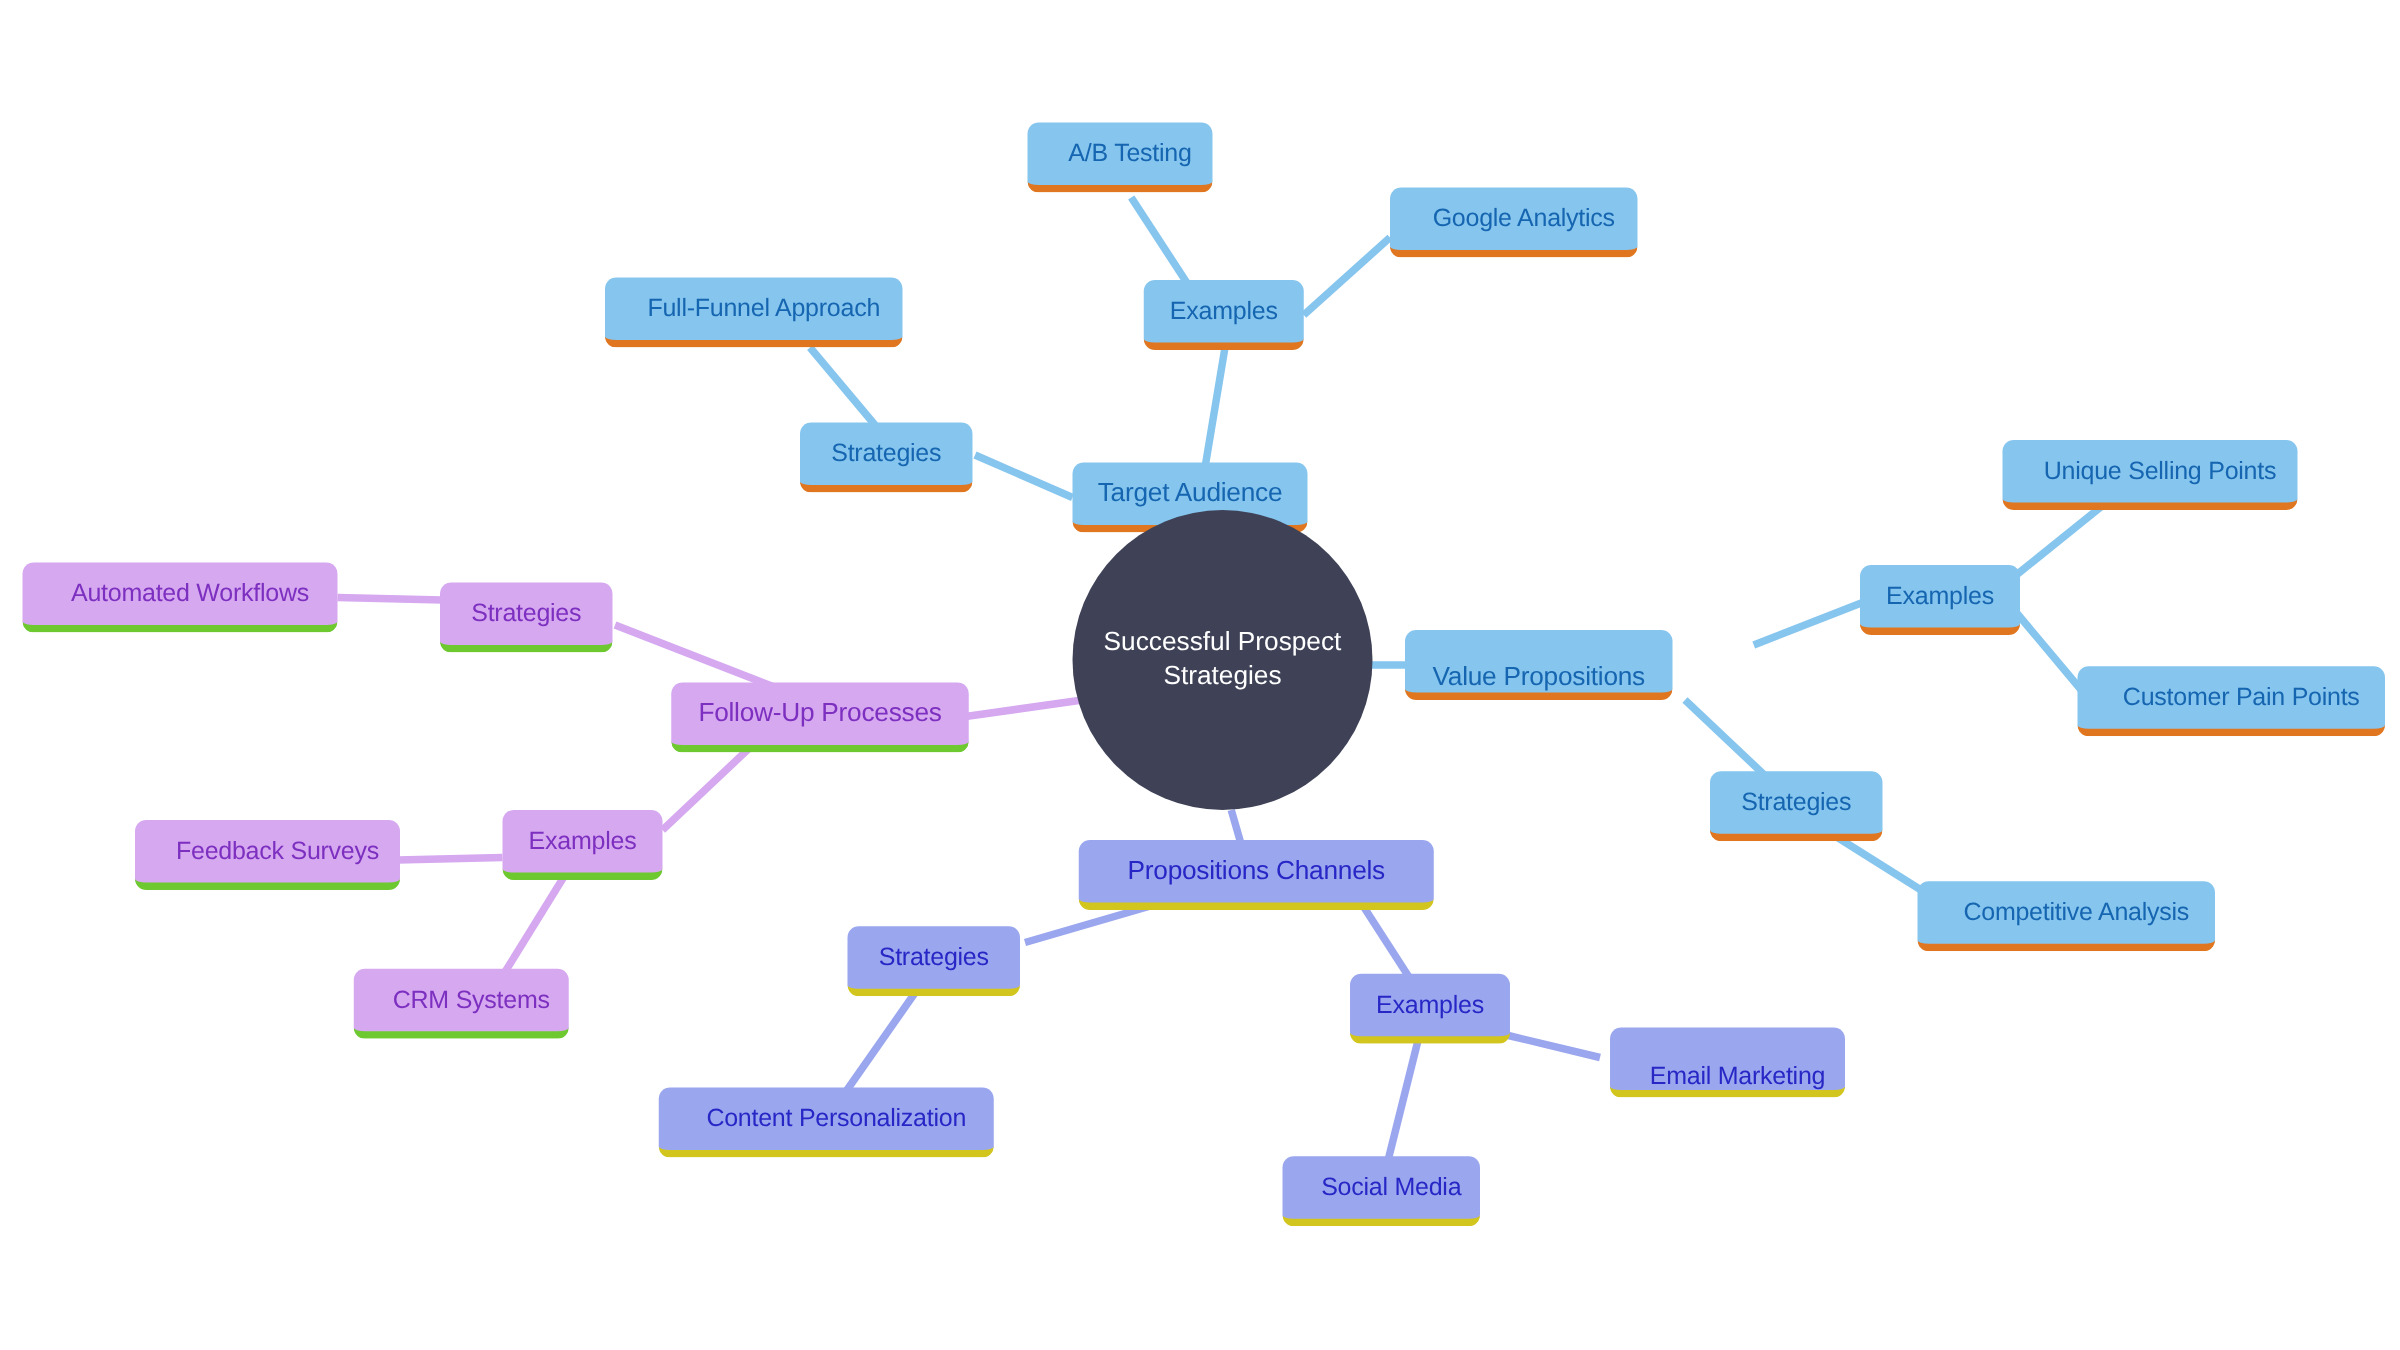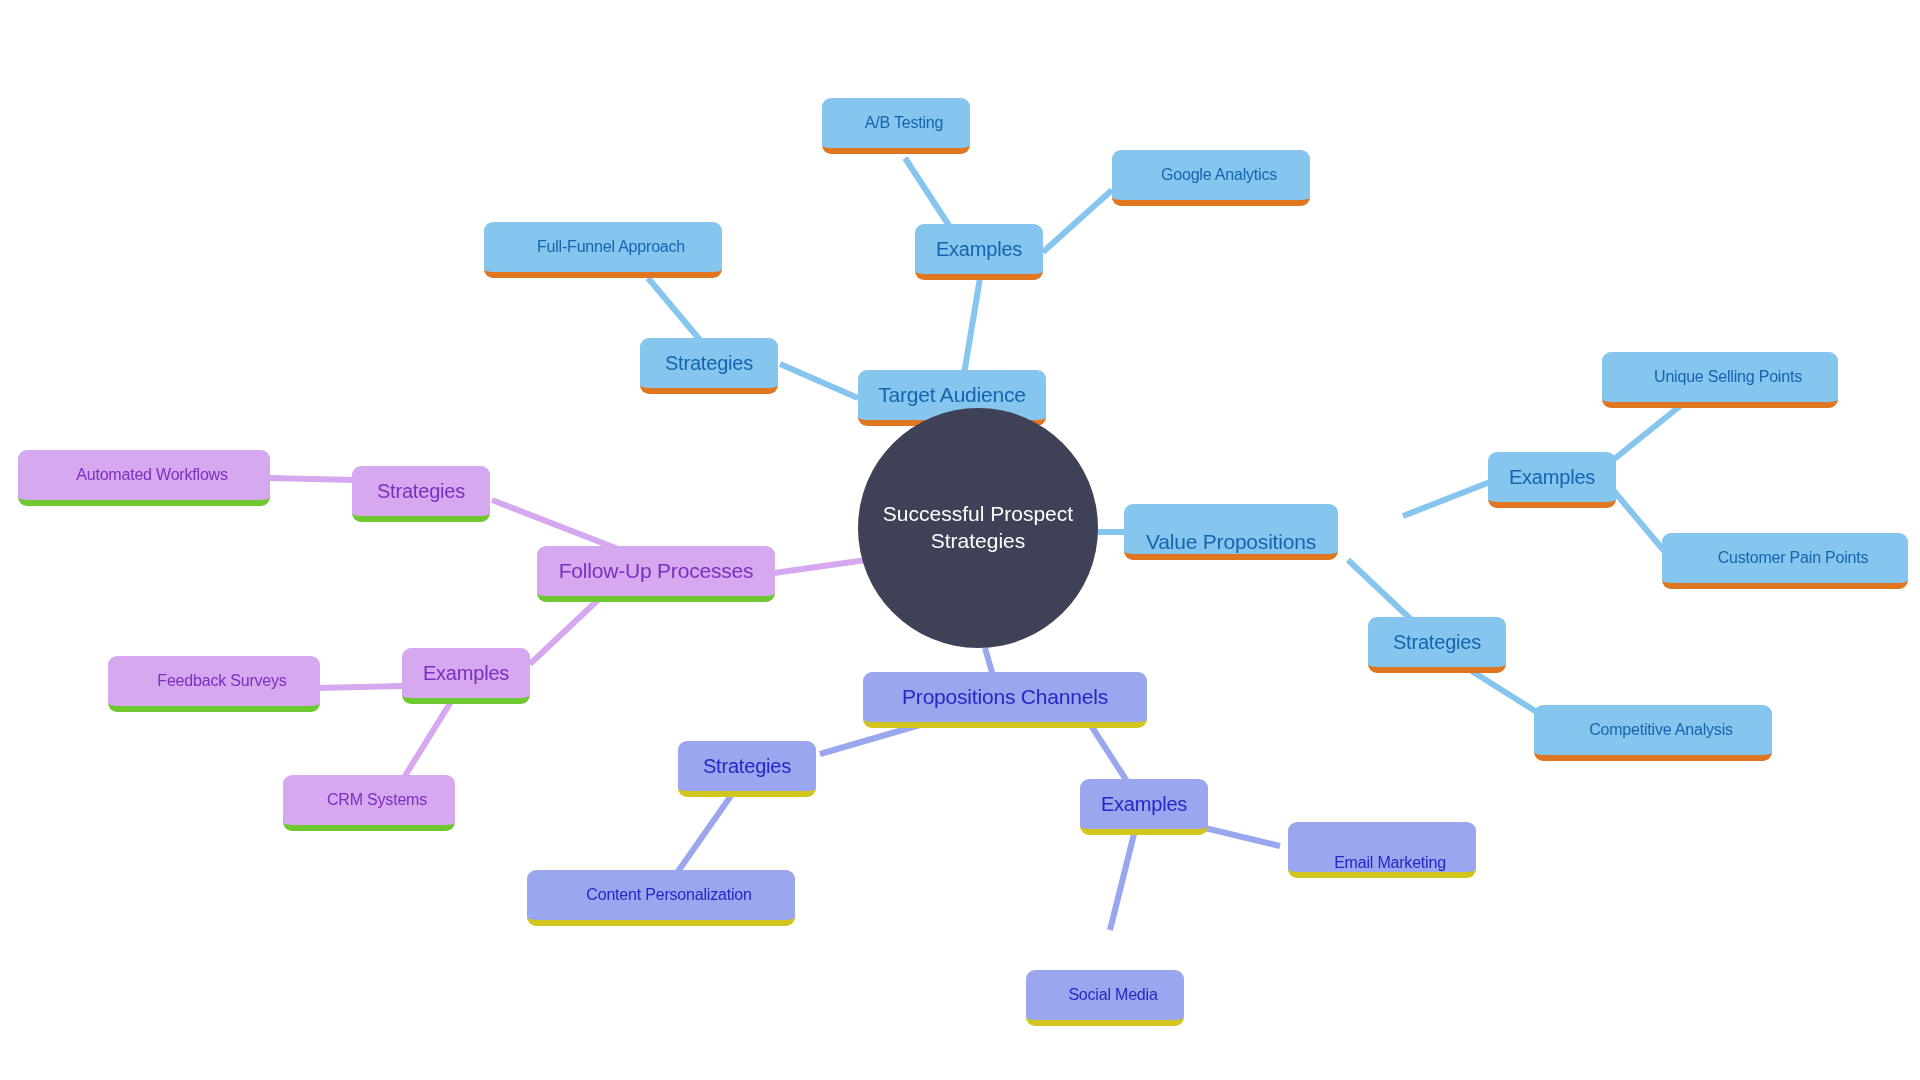--- a/index.html
+++ b/index.html
@@ -68,21 +68,21 @@
     color: #7d2fc0;
     border-bottom: 6px solid #6ec82f;
   }
   .theme-peri {
     background: #9aa6ee;
     color: #2727c6;
     border-bottom: 6px solid #d2c61e;
   }
   .lvl1 { font-size: 21px; }
   .lvl2 { font-size: 20px; }
-  .lvl3 { font-size: 16px; padding-left: 16px; }
+  .lvl3 { font-size: 20px; padding-left: 16px; }
 </style>
 </head>
 <body>
 
 <div id="mindmap">
 
   <svg id="edges" viewBox="0 0 1920 1080">
 
     <path d="M 962 404 L 958 412" stroke="#85c5ee" stroke-width="6" fill="none"></path>
     <path d="M 1036 532 L 1190 532" stroke="#85c5ee" stroke-width="6" fill="none"></path>
@@ -183,21 +183,21 @@
   </div>
 
   <div class="node theme-peri lvl2" style="left:1080px; top:779px; width:128px; height:56px;">
     <span class="label">Examples</span>
   </div>
 
   <div class="node theme-peri lvl3" style="left:1288px; top:822px; width:188px; height:56px;align-items:flex-end;">
     <span class="label">Email Marketing</span>
   </div>
 
-  <div class="node theme-peri lvl3" style="left:1026px; top:925px; width:158px; height:56px;margin-top:45px;">
+  <div class="node theme-peri lvl3" style="left:1026px; top:925px; width:158px; height:56px;">
     <span class="label">Social Media</span>
   </div>
 
   <div class="node theme-purple lvl1" style="left:537px; top:546px; width:238px; height:56px;">
     <span class="label">Follow-Up Processes</span>
   </div>
 
   <div class="node theme-purple lvl2" style="left:352px; top:466px; width:138px; height:56px;">
     <span class="label">Strategies</span>
   </div>

